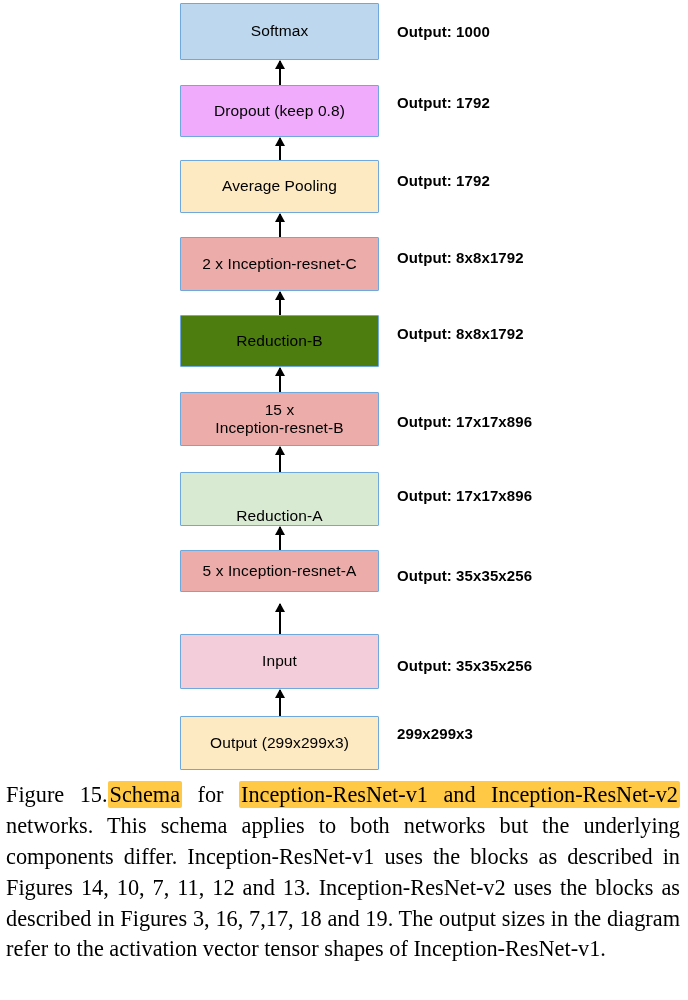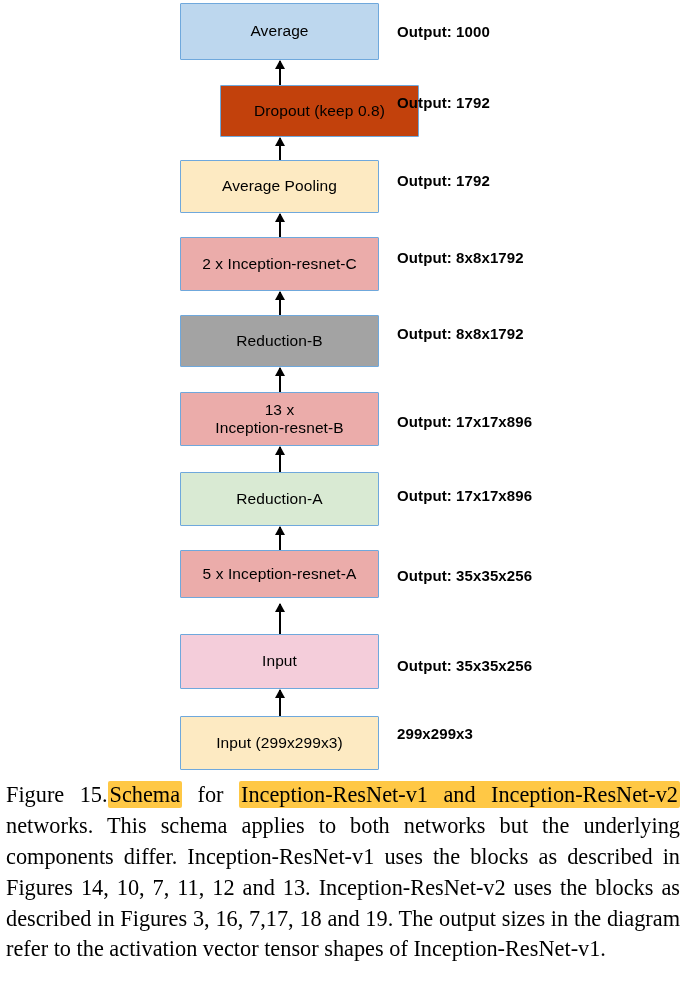--- a/index.html
+++ b/index.html
@@ -97,66 +97,66 @@
     background: #ffc845;
     padding: 1px 2px;
     border-radius: 2px;
   }
 </style>
 </head>
 <body>
 
 <div id="diagram">
     <div class="node" style="top: 3px; height: 57px; background: rgb(189, 215, 238); border-color: rgb(111, 168, 220);">
-      <span class="node-label">Average</span>
+      <span class="node-label">Softmax</span>
     </div>
     <div class="out-label" style="top: 23px;">Output: 1000</div>
     <div class="arrow" style="top: 61px; height: 24px;"></div>
-    <div class="node" style="top: 85px; height: 52px; background: #c2410c; border-color: rgb(111, 168, 220); margin-left: 40px;">
+    <div class="node" style="top: 85px; height: 52px; background: #f0abfc; border-color: rgb(111, 168, 220);">
       <span class="node-label">Dropout (keep 0.8)</span>
     </div>
     <div class="out-label" style="top: 94px;">Output: 1792</div>
     <div class="arrow" style="top: 138px; height: 22px;"></div>
     <div class="node" style="top: 160px; height: 53px; background: rgb(253, 234, 194); border-color: rgb(111, 168, 220);">
       <span class="node-label">Average Pooling</span>
     </div>
     <div class="out-label" style="top: 172px;">Output: 1792</div>
     <div class="arrow" style="top: 214px; height: 23px;"></div>
     <div class="node" style="top: 237px; height: 54px; background: rgb(235, 172, 170); border-color: rgb(111, 168, 220);">
       <span class="node-label">2 x Inception-resnet-C</span>
     </div>
     <div class="out-label" style="top: 249px;">Output: 8x8x1792</div>
     <div class="arrow" style="top: 292px; height: 23px;"></div>
-    <div class="node" style="top: 315px; height: 52px; background: #a3a3a3; border-color: rgb(111, 168, 220);">
+    <div class="node" style="top: 315px; height: 52px; background: #4d7c0f; border-color: rgb(111, 168, 220);">
       <span class="node-label">Reduction-B</span>
     </div>
     <div class="out-label" style="top: 325px;">Output: 8x8x1792</div>
     <div class="arrow" style="top: 368px; height: 24px;"></div>
     <div class="node" style="top: 392px; height: 54px; background: rgb(235, 172, 170); border-color: rgb(111, 168, 220);">
-      <span class="node-label">13 x
+      <span class="node-label">15 x
 Inception-resnet-B</span>
     </div>
     <div class="out-label" style="top: 413px;">Output: 17x17x896</div>
     <div class="arrow" style="top: 447px; height: 25px;"></div>
-    <div class="node" style="top: 472px; height: 54px; background: rgb(217, 234, 211); border-color: rgb(111, 168, 220);">
+    <div class="node" style="top: 472px; height: 54px; background: rgb(217, 234, 211); border-color: rgb(111, 168, 220); align-items: flex-end;">
       <span class="node-label">Reduction-A</span>
     </div>
     <div class="out-label" style="top: 487px;">Output: 17x17x896</div>
     <div class="arrow" style="top: 527px; height: 23px;"></div>
-    <div class="node" style="top: 550px; height: 48px; background: rgb(235, 172, 170); border-color: rgb(111, 168, 220);">
+    <div class="node" style="top: 550px; height: 42px; background: rgb(235, 172, 170); border-color: rgb(111, 168, 220);">
       <span class="node-label">5 x Inception-resnet-A</span>
     </div>
     <div class="out-label" style="top: 567px;">Output: 35x35x256</div>
     <div class="arrow" style="top: 604px; height: 30px;"></div>
     <div class="node" style="top: 634px; height: 55px; background: rgb(244, 205, 218); border-color: rgb(111, 168, 220);">
       <span class="node-label">Input</span>
     </div>
     <div class="out-label" style="top: 657px;">Output: 35x35x256</div>
     <div class="arrow" style="top: 690px; height: 26px;"></div>
     <div class="node" style="top: 716px; height: 54px; background: rgb(253, 234, 194); border-color: rgb(111, 168, 220);">
-      <span class="node-label">Input (299x299x3)</span>
+      <span class="node-label">Output (299x299x3)</span>
     </div>
     <div class="out-label" style="top: 725px;">299x299x3</div>
   </div>
 
 <div id="caption">
   <span>Figure 15.</span><span class="hl">Schema</span><span> for </span><span class="hl">Inception-ResNet-v1 and Inception-ResNet-v2</span><span> networks. This schema applies to both networks but the underlying components differ. Inception-ResNet-v1 uses the blocks as described in Figures 14, 10, 7, 11, 12 and 13. Inception-ResNet-v2 uses the blocks as described in Figures 3, 16, 7,17, 18 and 19. The output sizes in the diagram refer to the activation vector tensor shapes of Inception-ResNet-v1.</span>
 </div>
 
 </body></html>

